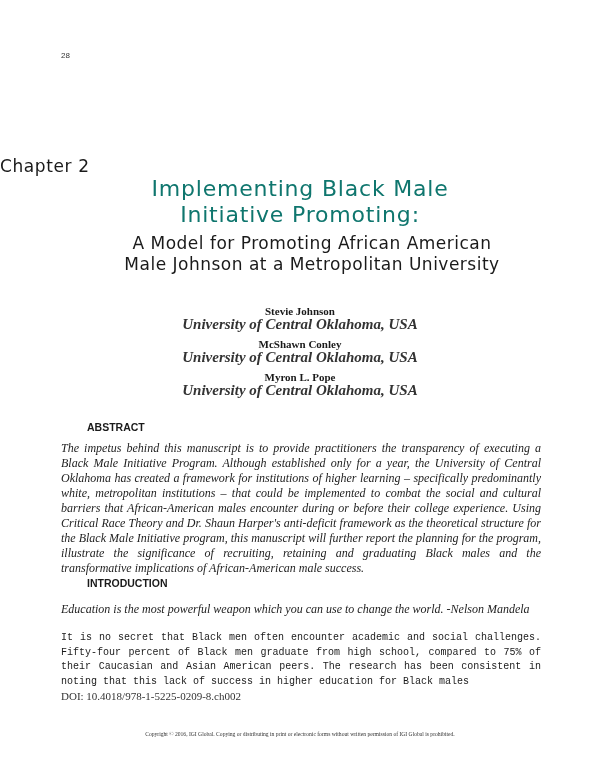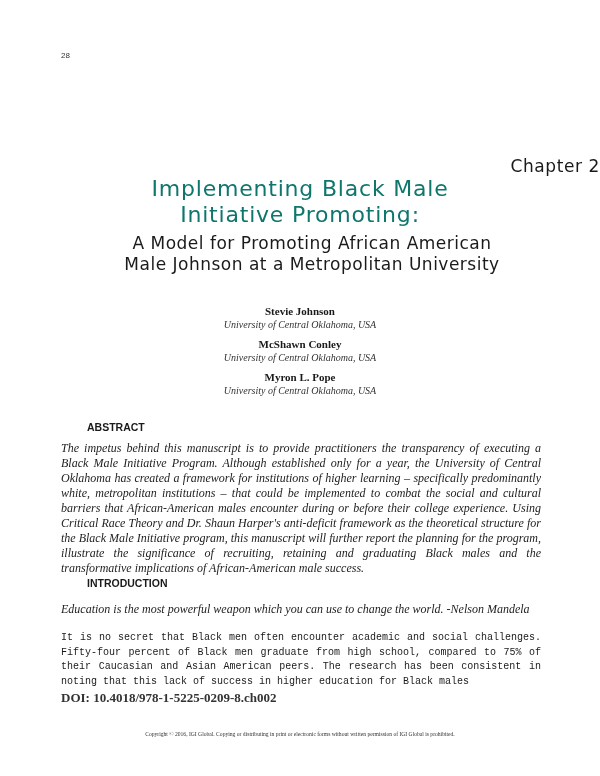--- a/index.html
+++ b/index.html
@@ -20,21 +20,21 @@
       top: 51px;
       font-family: "Liberation Sans", sans-serif;
       font-size: 8px;
       color: #333;
     }
     .chapter-label {
       position: absolute;
       left: 0;
       width: 600px;
       top: 156px;
-      text-align: right;
+      text-align: left;
       font-family: "DejaVu Sans", sans-serif;
       font-size: 17px;
       letter-spacing: 0.6px;
       color: #1a1a1a;
     }
     .title-main {
       position: absolute;
       left: 0;
       width: 600px;
       top: 176px;
@@ -69,23 +69,24 @@
     .author {
       margin-bottom: 7px;
     }
     .author-name {
       font-weight: bold;
       font-size: 11px;
       line-height: 13px;
     }
     .author-affil {
       font-style: italic;
-      font-size: 10px;
+      font-size: 15px;
       line-height: 13px;
       color: #333;
+      font-weight: bold;
     }
     .section-heading {
       position: absolute;
       left: 61px;
       font-family: "Liberation Sans", sans-serif;
       font-weight: bold;
       font-size: 10.5px;
       color: #1a1a1a;
       margin-left: 26px;
     }
@@ -121,23 +122,22 @@
       font-size: 10px;
       line-height: 14.5px;
       text-align: justify;
       color: #1a1a1a;
     }
     .doi {
       position: absolute;
       left: 61px;
       top: 690px;
       font-family: "Liberation Serif", serif;
-      font-size: 13px;
+      font-size: 11px;
       color: #333;
-      font-weight: bold;
     }
     .copyright {
       position: absolute;
       left: 0;
       width: 600px;
       top: 731px;
       text-align: center;
       font-family: "Liberation Serif", serif;
       font-size: 5.6px;
       color: #333;

